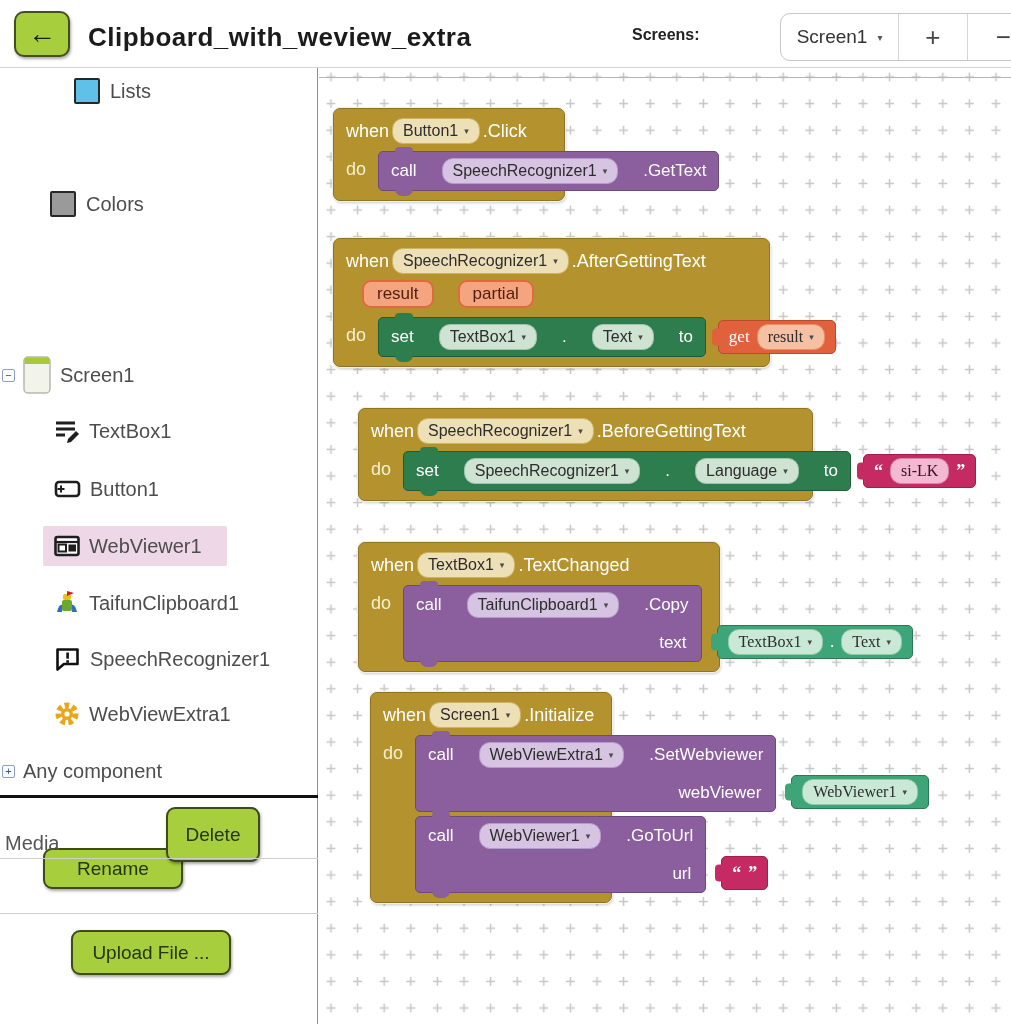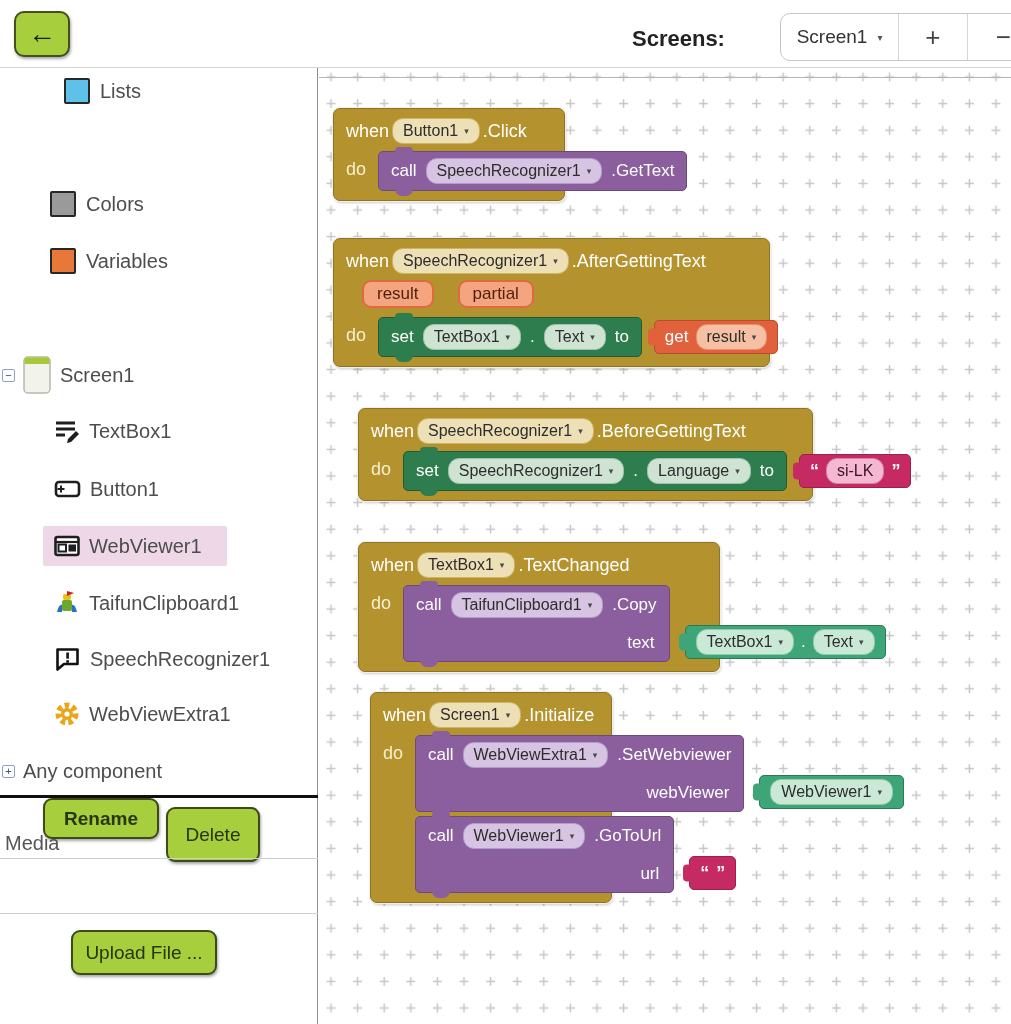--- a/index.html
+++ b/index.html
@@ -11,21 +11,21 @@
 
   
   .hdr { position:absolute; top:0; left:0; width:1011px; height:68px; background:#fff; border-bottom:1px solid #d4d4d4; z-index:5; }
   .backbtn {
     position:absolute; left:14px; top:11px; width:56px; height:46px;
     background:#a6ce3d; border:2px solid #454f1e; border-radius:10px;
     box-shadow:1px 2px 3px rgba(0,0,0,.35);
     font-size:28px; color:#16230a; display:flex; align-items:center; justify-content:center; cursor:pointer;
   }
   .apptitle { position:absolute; left:88px; top:22px; font-size:26px; font-weight:700; color:#1b1b1b; letter-spacing:.5px; }
-  .screenslbl { position:absolute; left:632px; top:26px; font-size:22px; font-weight:700; color:#222; }
+  .screenslbl { position:absolute; left:632px; top:26px; font-size:16px; font-weight:700; color:#222; }
   .screengrp {
     position:absolute; left:780px; top:13px; height:48px; width:260px;
     border:1px solid #c6c6c6; border-radius:10px; background:#fff; display:flex; align-items:stretch;
   }
   .screengrp .sbtn { display:flex; align-items:center; justify-content:center; font-size:19px; color:#333; cursor:pointer; }
   .screengrp .sel { width:118px; gap:6px; }
   .screengrp .sep { width:1px; background:#d6d6d6; }
   .screengrp .plus { width:68px; font-size:26px; color:#444; }
   .screengrp .minus { width:72px; font-size:26px; color:#444; }
   .selcaret { font-size:10px; color:#555; margin-left:4px; }
@@ -68,26 +68,26 @@
   .pchip { background:#f4a57f; border:2px solid #e06a40; border-radius:9px; padding:2px 13px; color:#4f1f0d; font-size:17px; }
   .dorow { display:flex; align-items:flex-start; gap:12px; margin-top:2px; }
   .dolabel { color:#f6f0cd; font-size:18px; margin-top:8px; }
   .stack { display:flex; flex-direction:column; gap:4px; }
   .line { display:flex; align-items:center; }
   .stmt { position:relative; border-radius:5px; padding:0 12px; color:#fff; font-size:17px; width:max-content; }
   .stmt::before { content:""; position:absolute; top:-5px; left:16px; width:18px; height:6px; background:inherit; border-radius:4px 4px 0 0; }
   .stmt::after  { content:""; position:absolute; bottom:-6px; left:16px; width:18px; height:7px; background:inherit; border-radius:0 0 8px 8px; }
   .purple { background:#8b5e9d; border:1px solid #6e497e; }
   .greendark { background:#2e7d4e; border:1px solid #205c38; }
-  .srow { display:flex; align-items:center; gap:9px; height:38px; white-space:nowrap; }
+  .srow { display:flex; align-items:center; gap:25px; height:38px; white-space:nowrap; }
   .prowp { display:flex; align-items:center; justify-content:flex-end; height:37px; position:relative; }
   .plabel { color:#fff; font-size:17px; padding-right:2px; }
   .val {
     position:relative; display:inline-flex; align-items:center; gap:7px; height:34px;
-    border-radius:5px; padding:0 10px; color:#fff; font-size:17px; margin-left:12px; white-space:nowrap; width:max-content;
+    border-radius:5px; padding:0 10px; color:#fff; font-size:17px; margin-left:12px; white-space:nowrap; width:max-content;font-family:Liberation Serif, serif;
   }
   .val::before { content:""; position:absolute; left:-7px; top:50%; transform:translateY(-50%); width:8px; height:17px; background:inherit; border-radius:4px 0 0 4px; }
   .prowp .val { position:absolute; left:calc(100% + 16px); top:1px; }
   .orange { background:#e0613c; border:1px solid #b84c2e; }
   .greenv { background:#3da577; border:1px solid #2b7a55; }
   .pinkv  { background:#c62a63; border:1px solid #9e1f4d; }
   .quote { color:#fff; font-size:18px; font-weight:700; }
 
   .chip { display:inline-flex; align-items:center; gap:6px; border-radius:11px; padding:3px 10px; font-size:16px; color:#2d2d2d; line-height:1.15; cursor:pointer; white-space:nowrap; }
   .caret { font-size:9px; color:#4a4a4a; }
@@ -101,46 +101,43 @@
 </style>
 </head>
 <body>
 
 <div id="app">
 
   <div class="hdr">
     <div class="backbtn">
       <span>←</span>
     </div>
+    <div class="apptitle">Clipboard_with_weview_extra</div>
     <div class="screenslbl">Screens:</div>
     <div class="screengrp">
       <div class="sbtn sel">
         <span>Screen1</span>
         <span class="selcaret">▾</span>
       </div>
       <div class="sep"></div>
       <div class="sbtn plus">+</div>
       <div class="sep"></div>
       <div class="sbtn minus">−</div>
     </div>
   </div>
 
   <div class="sidebar">
 
-    <div class="prow" style="left:40px; top:4px;padding-left:24px;">
+    <div class="prow" style="left:50px; top:4px;padding-left:24px;">
       <span class="sq sq-0"></span>
       <span>Lists</span>
     </div>
     <div class="prow" style="left:50px; top:117px;">
       <span class="sq sq-2"></span>
       <span>Colors</span>
-    </div>
-    <div class="prow" style="left:50px; top:174px;">
-      <span class="sq sq-3"></span>
-      <span>Variables</span>
     </div>
 
     <div class="trow" style="left:2px; top:285px; height:44px;">
       <span class="expander">−</span>
       <span class="ticon">
         <svg width="28" height="38" viewBox="0 0 28 38">
             <rect x="1" y="1" width="26" height="36" rx="4" fill="#f2f4ec" stroke="#b5b9ac" stroke-width="1.5"></rect>
             <path d="M4 1.5h20c1.5 0 2.5 1 2.5 2.5v4H1.5v-4c0-1.5 1-2.5 2.5-2.5z" fill="#a8c838"></path>
           </svg>
       </span>
@@ -214,32 +211,32 @@
       <span>WebViewExtra1</span>
     </div>
 
     <div class="trow" style="left:2px; top:684px;">
       <span class="expander">+</span>
       <span>Any component</span>
     </div>
 
     <div class="blackline"></div>
 
-    <div class="gbtn" style="left:43px; top:730px; width:116px; height:41px;font-weight:bold;">
+    <div class="gbtn" style="left:43px; top:780px; width:140px; height:41px;">
       <span>Rename</span>
     </div>
     <div class="gbtn" style="left:166px; top:739px; width:94px; height:55px;">
       <span>Delete</span>
     </div>
 
     <div class="divline" style="top:790px;"></div>
     <div class="medialbl">Media</div>
     <div class="divline" style="top:845px;"></div>
 
-    <div class="gbtn" style="left:71px; top:862px; width:146px; height:45px;">
+    <div class="gbtn" style="left:71px; top:862px; width:160px; height:45px;">
       <span>Upload File ...</span>
     </div>
   </div>
 
   <div class="canvas">
     <svg class="grid" width="692" height="956">
       <defs>
         <pattern id="plusgrid" x="-1.3" y="-4.3" width="26.6" height="26.6" patternUnits="userSpaceOnUse">
           <path d="M8.8 13.3h9M13.3 8.8v9" stroke="#c6c6c6" stroke-width="1.5" fill="none"></path>
         </pattern>

